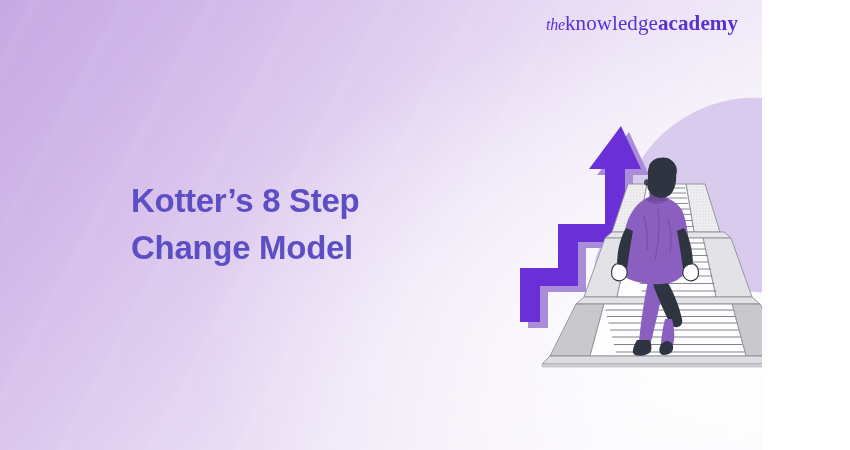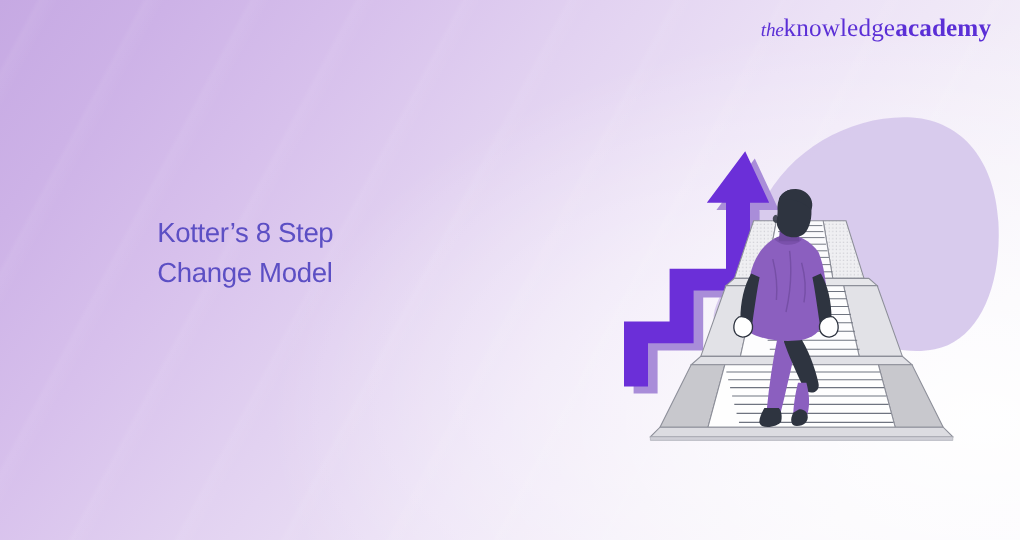--- a/index.html
+++ b/index.html
@@ -3,21 +3,21 @@
 <meta charset="utf-8">
 <style>
   * { margin:0; padding:0; box-sizing:border-box; }
   html, body {
     width:850px; height:450px;
     font-family:"Liberation Sans", sans-serif;
     overflow:hidden;
   }
   #banner {
     position:relative;
-    width:850px; height:450px;
+    width:762px; height:450px;
     background:
       radial-gradient(120% 130% at 96% 78%, rgba(255,255,255,0.92) 0%, rgba(255,255,255,0.55) 26%, rgba(255,255,255,0.0) 58%),
       linear-gradient(128deg,
         #c6a9e3 0%,
         #cdb2e7 12%,
         #d7c0ec 26%,
         #e2d2f1 42%,
         #ece2f6 58%,
         #f2ecf8 72%,
         #f6f3fa 86%,
@@ -46,22 +46,22 @@
     white-space:nowrap;
     line-height:1;
   }
   #logo .lg-the { font-style:italic; font-size:16px; letter-spacing:-0.2px; }
   #logo .lg-knowledge { font-weight:400; }
   #logo .lg-academy { font-weight:700; }
 
   #headline {
     position:absolute;
     left:131px; top:178px;
-    font-size:23px;
-    font-weight:400;
+    font-size:33px;
+    font-weight:700;
     line-height:1.42;
     letter-spacing:-0.3px;
     color:#5c4fc4;
     white-space:pre-line;
   }
 
   #art {
     position:absolute;
     left:498px; top:78px;
     width:340px; height:300px;

